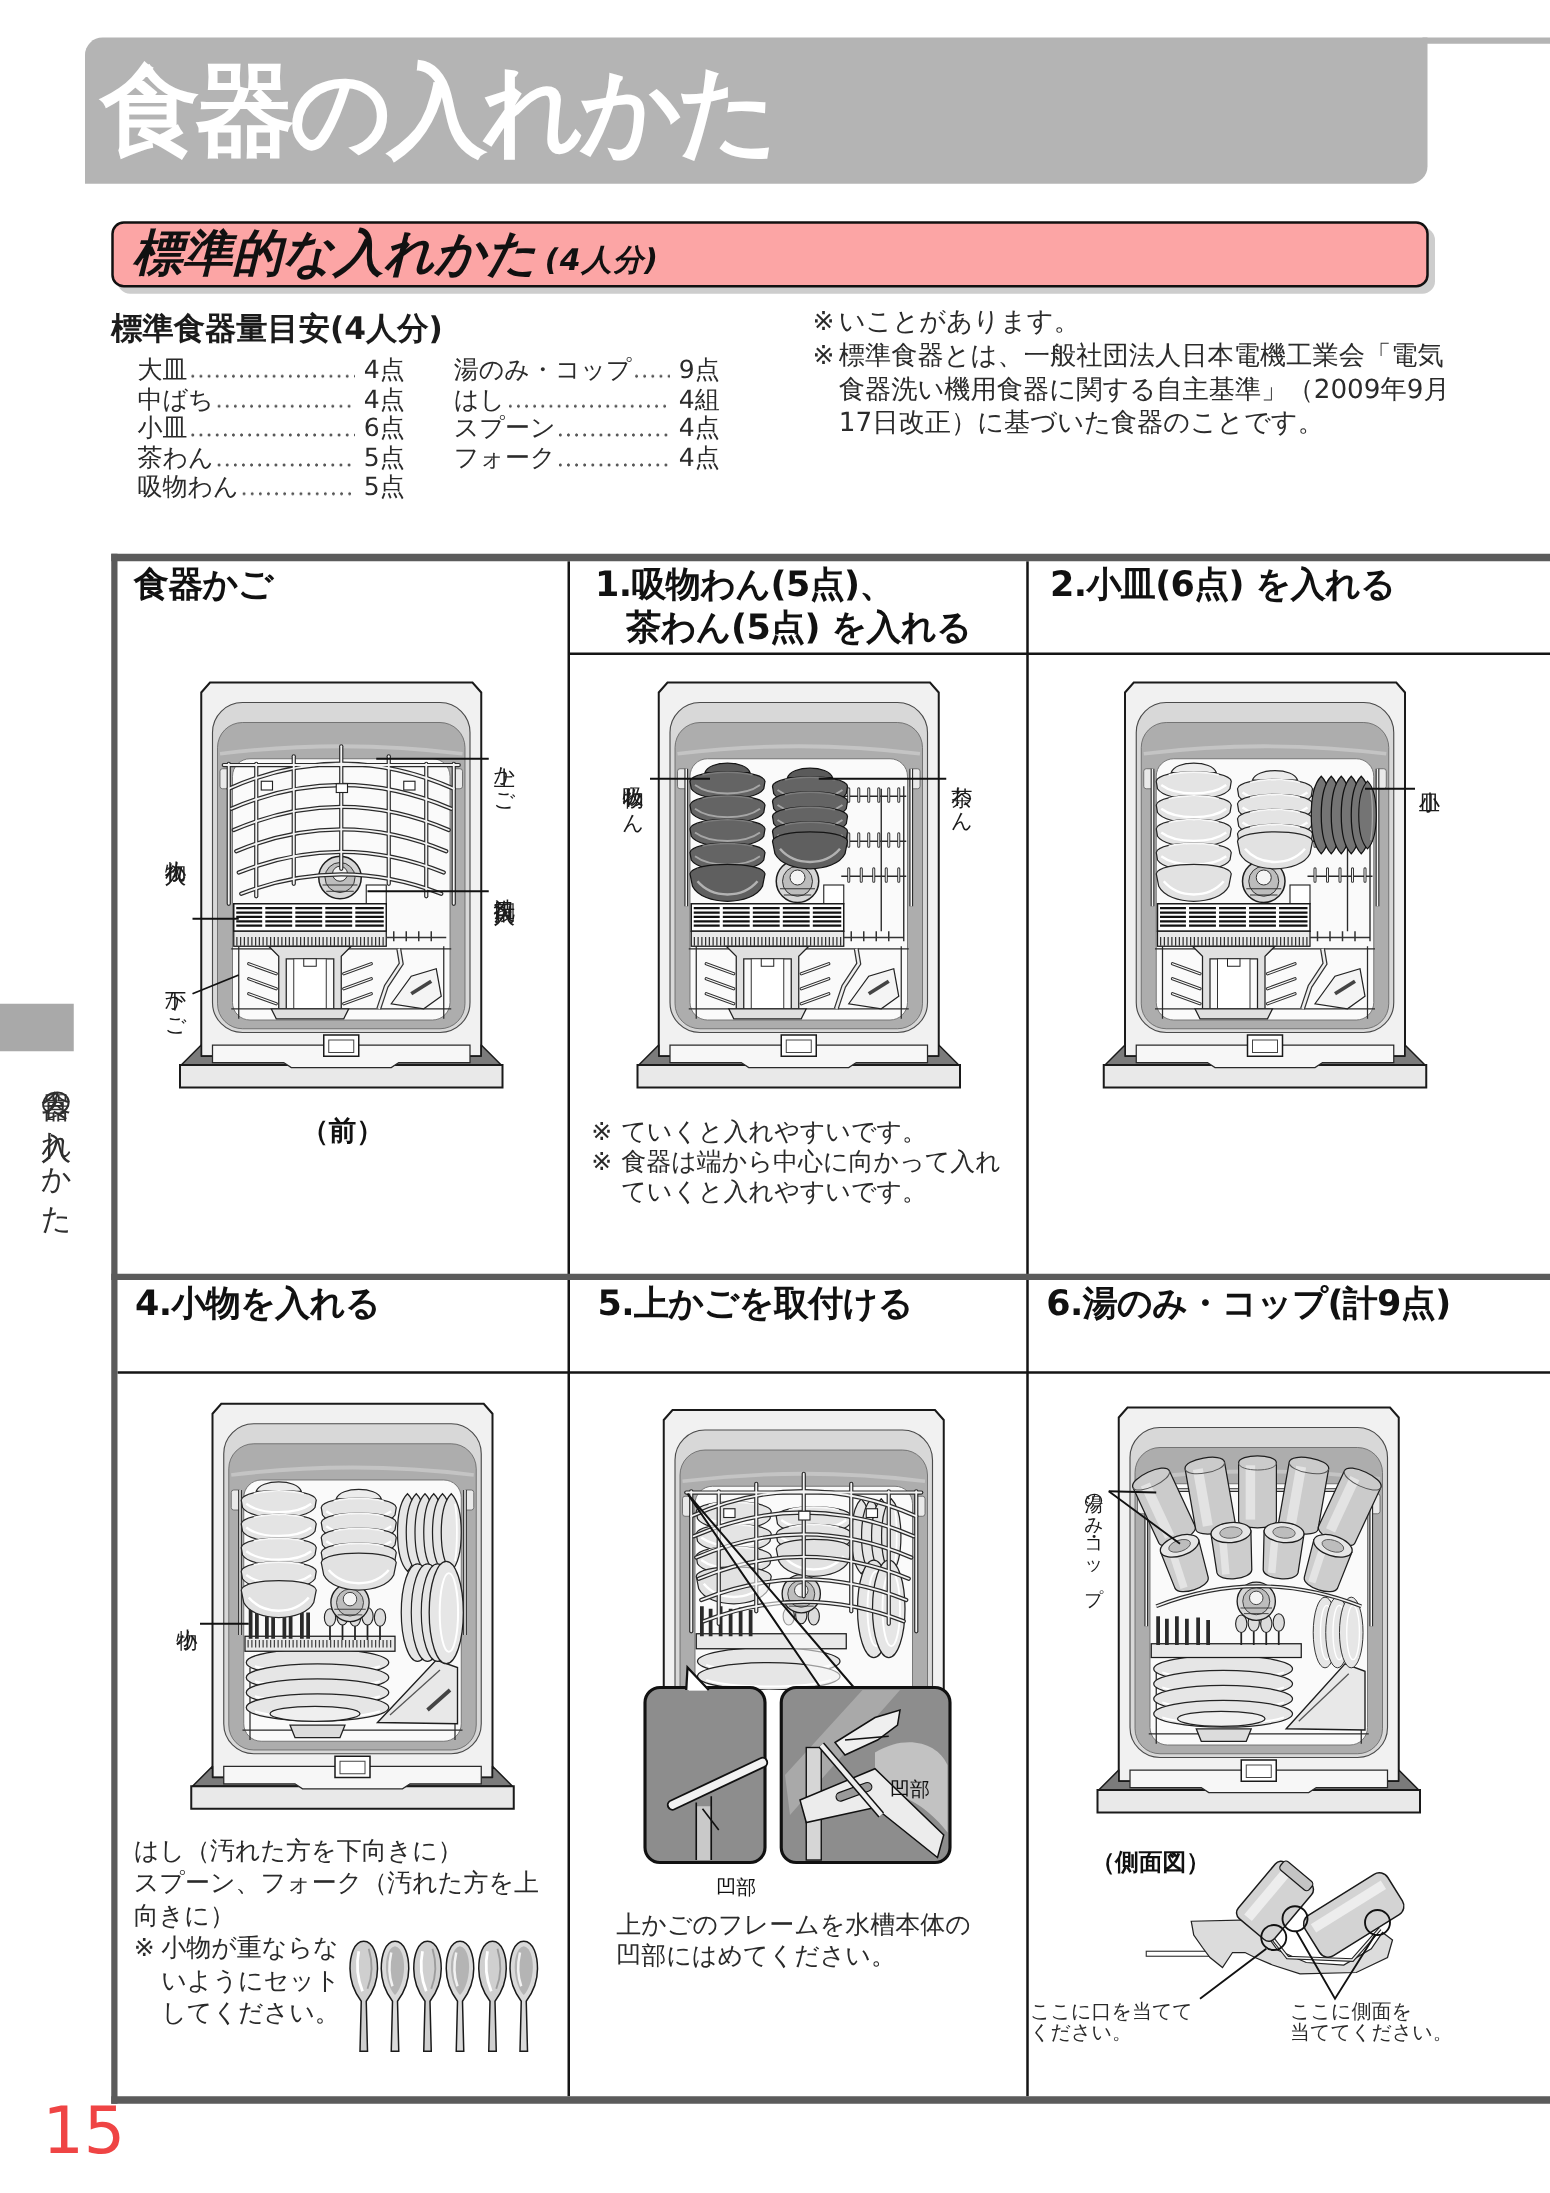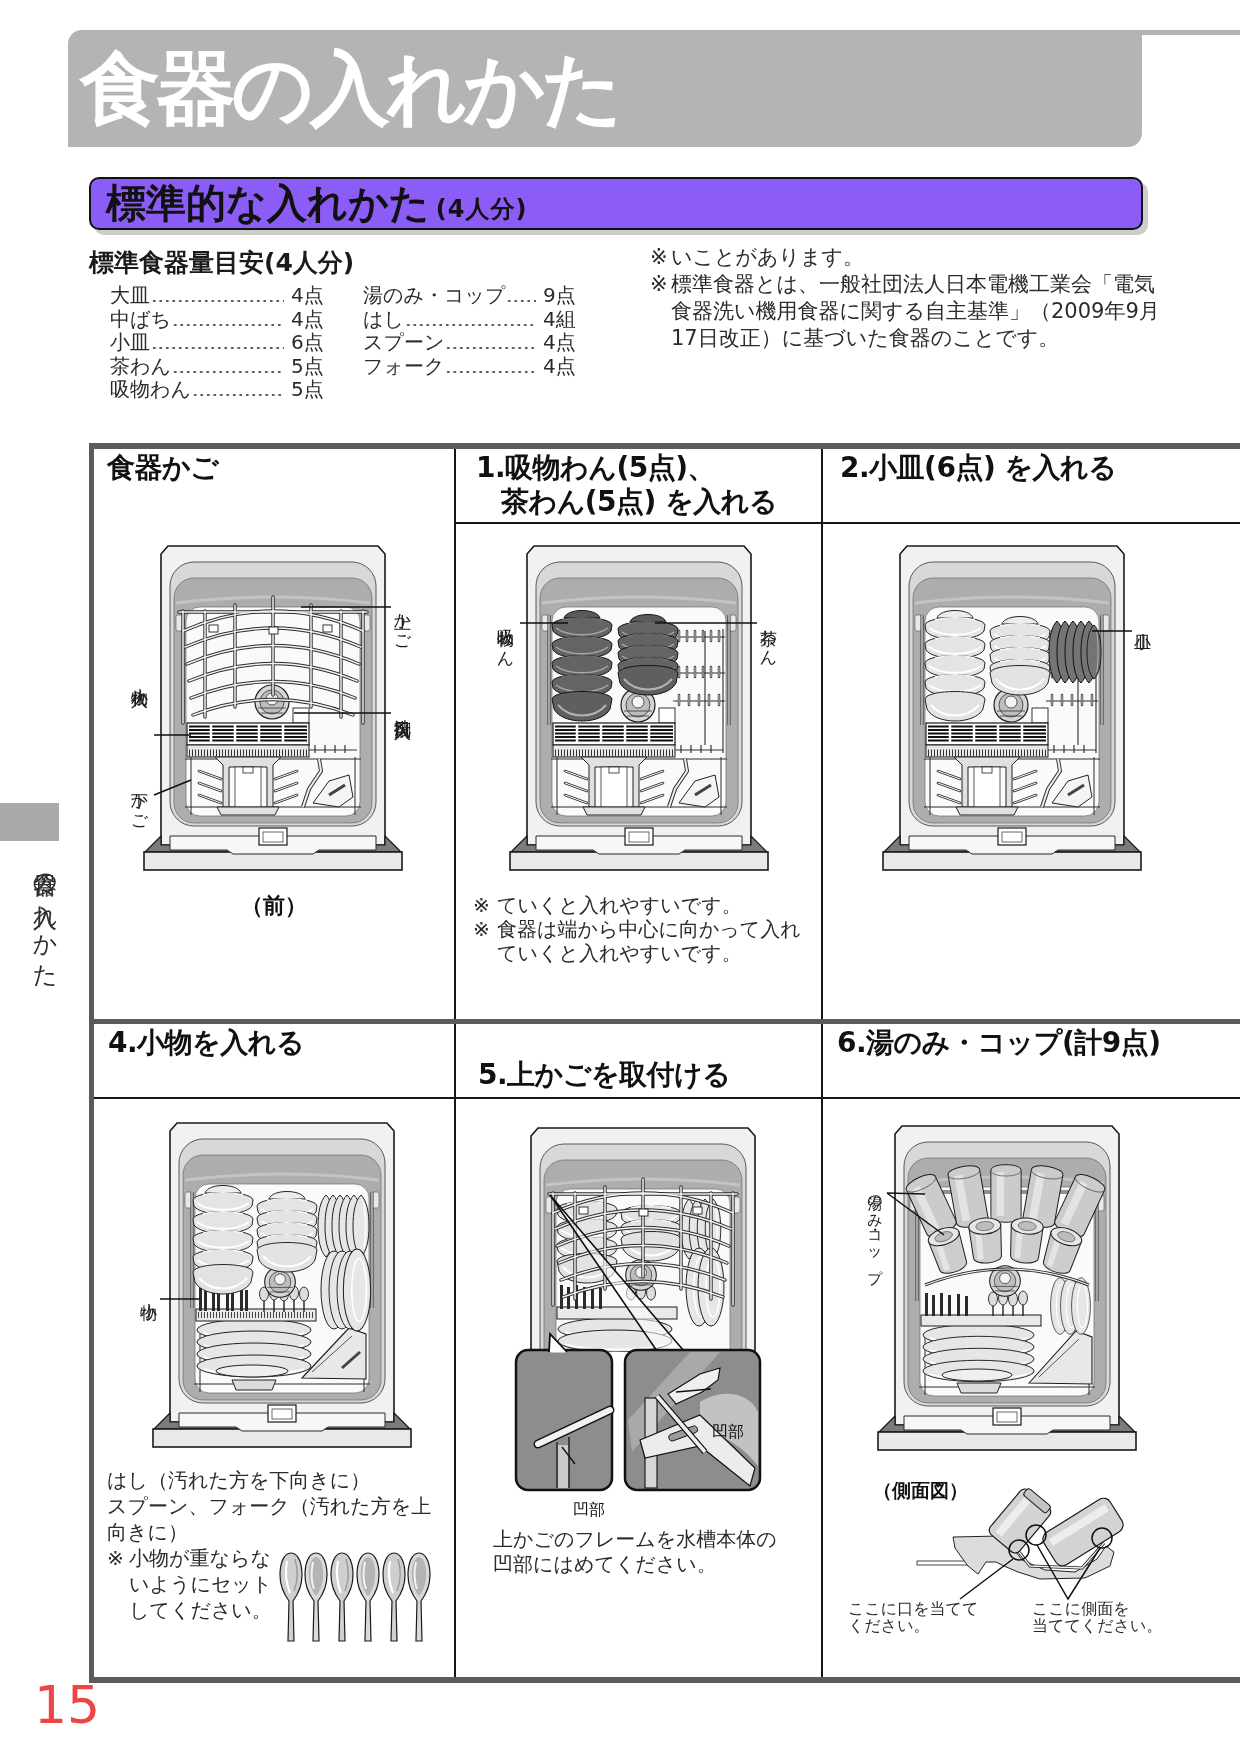--- a/index.html
+++ b/index.html
@@ -7,21 +7,21 @@
 body{position:relative;width:1240px;height:1754px;overflow:hidden;font-family:"DejaVu Sans","Liberation Sans",sans-serif;color:#1b1b1b;}
 .abs{position:absolute;}
 .defs{position:absolute;left:0;top:0;width:0;height:0;overflow:hidden;}
 
 
 .title-bar{left:68px;top:30px;width:1074px;height:117px;background:#b4b4b4;border-radius:14px 0 14px 0;z-index:1;}
 .title-rule{left:1138px;top:30px;width:102px;height:5px;background:#b4b4b4;z-index:1;}
 .title-text{position:absolute;left:12px;top:0;line-height:117px;font-size:80px;font-weight:bold;color:#ffffff;letter-spacing:-4px;white-space:nowrap;}
 
 
-.section-box{left:89px;top:177px;width:1054px;height:53px;border:2px solid #111;border-radius:10px;box-shadow:5px 5px 0 #cdcdcd;background:#8b5cf6;z-index:2;}
+.section-box{left:89px;top:177px;width:1054px;height:53px;border:2px solid #111;border-radius:10px;box-shadow:5px 5px 0 #cdcdcd;background:#fca5a5;z-index:2;font-style:italic;}
 .section-title{position:absolute;left:15px;top:0;line-height:49px;white-space:nowrap;font-weight:bold;color:#111;}
 .section-title .main{font-size:40px;letter-spacing:0;}
 .section-title .suffix{font-size:24px;margin-left:6px;letter-spacing:1px;}
 
 
 .dish-heading{left:89px;top:251px;font-size:25px;line-height:24px;font-weight:bold;white-space:nowrap;z-index:2;}
 .dish-col{font-size:20px;line-height:23.5px;color:#2b2b2b;z-index:2;}
 .dish-col.left{left:110px;top:284px;width:215px;}
 .dish-col.right{left:363px;top:284px;width:218px;}
 .dish-row{display:flex;height:23.5px;white-space:nowrap;}
@@ -304,21 +304,21 @@
 <div class="abs g-thick" style="left:89px;top:1019px;width:1151px;height:5px;"></div>
 <div class="abs g-thick" style="left:89px;top:1677px;width:1151px;height:6px;"></div>
 
 <div class="abs cell-title" style="left:107px;top:451px;">食器かご</div>
 <div class="abs cell-title" style="left:476px;top:451px;">
   <span class="l">1.吸物わん(5点)、</span>
   <span class="l indent25">茶わん(5点) を入れる</span>
 </div>
 <div class="abs cell-title" style="left:840px;top:451px;">2.小皿(6点) を入れる</div>
 <div class="abs cell-title" style="left:108px;top:1026px;">4.小物を入れる</div>
-<div class="abs cell-title" style="left:478px;top:1026px;margin-top:32px;">5.上かごを取付ける</div>
+<div class="abs cell-title" style="left:478px;top:1026px;">5.上かごを取付ける</div>
 <div class="abs cell-title" style="left:837px;top:1026px;">
   <span class="l">6.湯のみ・コップ(計9点)</span>
 </div>
 
 <svg class="illus" style="left:94px;top:449px;" width="361" height="570" viewBox="94 449 361 570">
   <g transform="translate(143,545)">
     <use href="#dw-shell" width="260" height="326"></use>
     <use href="#lower-rack" width="260" height="326"></use>
     <use href="#hub" x="109" y="137" width="40" height="40"></use>
     <use href="#upper-rack" width="260" height="326"></use>
@@ -672,21 +672,21 @@
     <g fill="none" stroke="#111" stroke-width="1.5">
       <circle cx="1019" cy="1550" r="10"></circle>
       <circle cx="1036" cy="1535" r="10"></circle>
       <circle cx="1102" cy="1538" r="10"></circle>
     </g>
     <path d="M1013,1559 L960,1599 M1037,1545 L1068,1599 L1100,1548" fill="none" stroke="#111" stroke-width="1.5"></path>
   </g>
 </svg>
 <div class="vlabel small" style="left:866px;top:1184px;">湯のみ・コップ</div>
 <div class="cap-bold" style="left:873px;top:1478px;font-size:19px;line-height:24px;">（側面図）</div>
-<div class="small-cap" style="left:848px;top:1600px;">
+<div class="small-cap" style="left:824px;top:1600px;">
   <span class="line">ここに口を当てて</span>
   <span class="line">ください。</span>
 </div>
 <div class="small-cap" style="left:1032px;top:1600px;">
   <span class="line">ここに側面を</span>
   <span class="line">当ててください。</span>
 </div>
 
 <div class="abs side-tab"></div>
 <div class="abs side-label">食器の入れかた</div>

